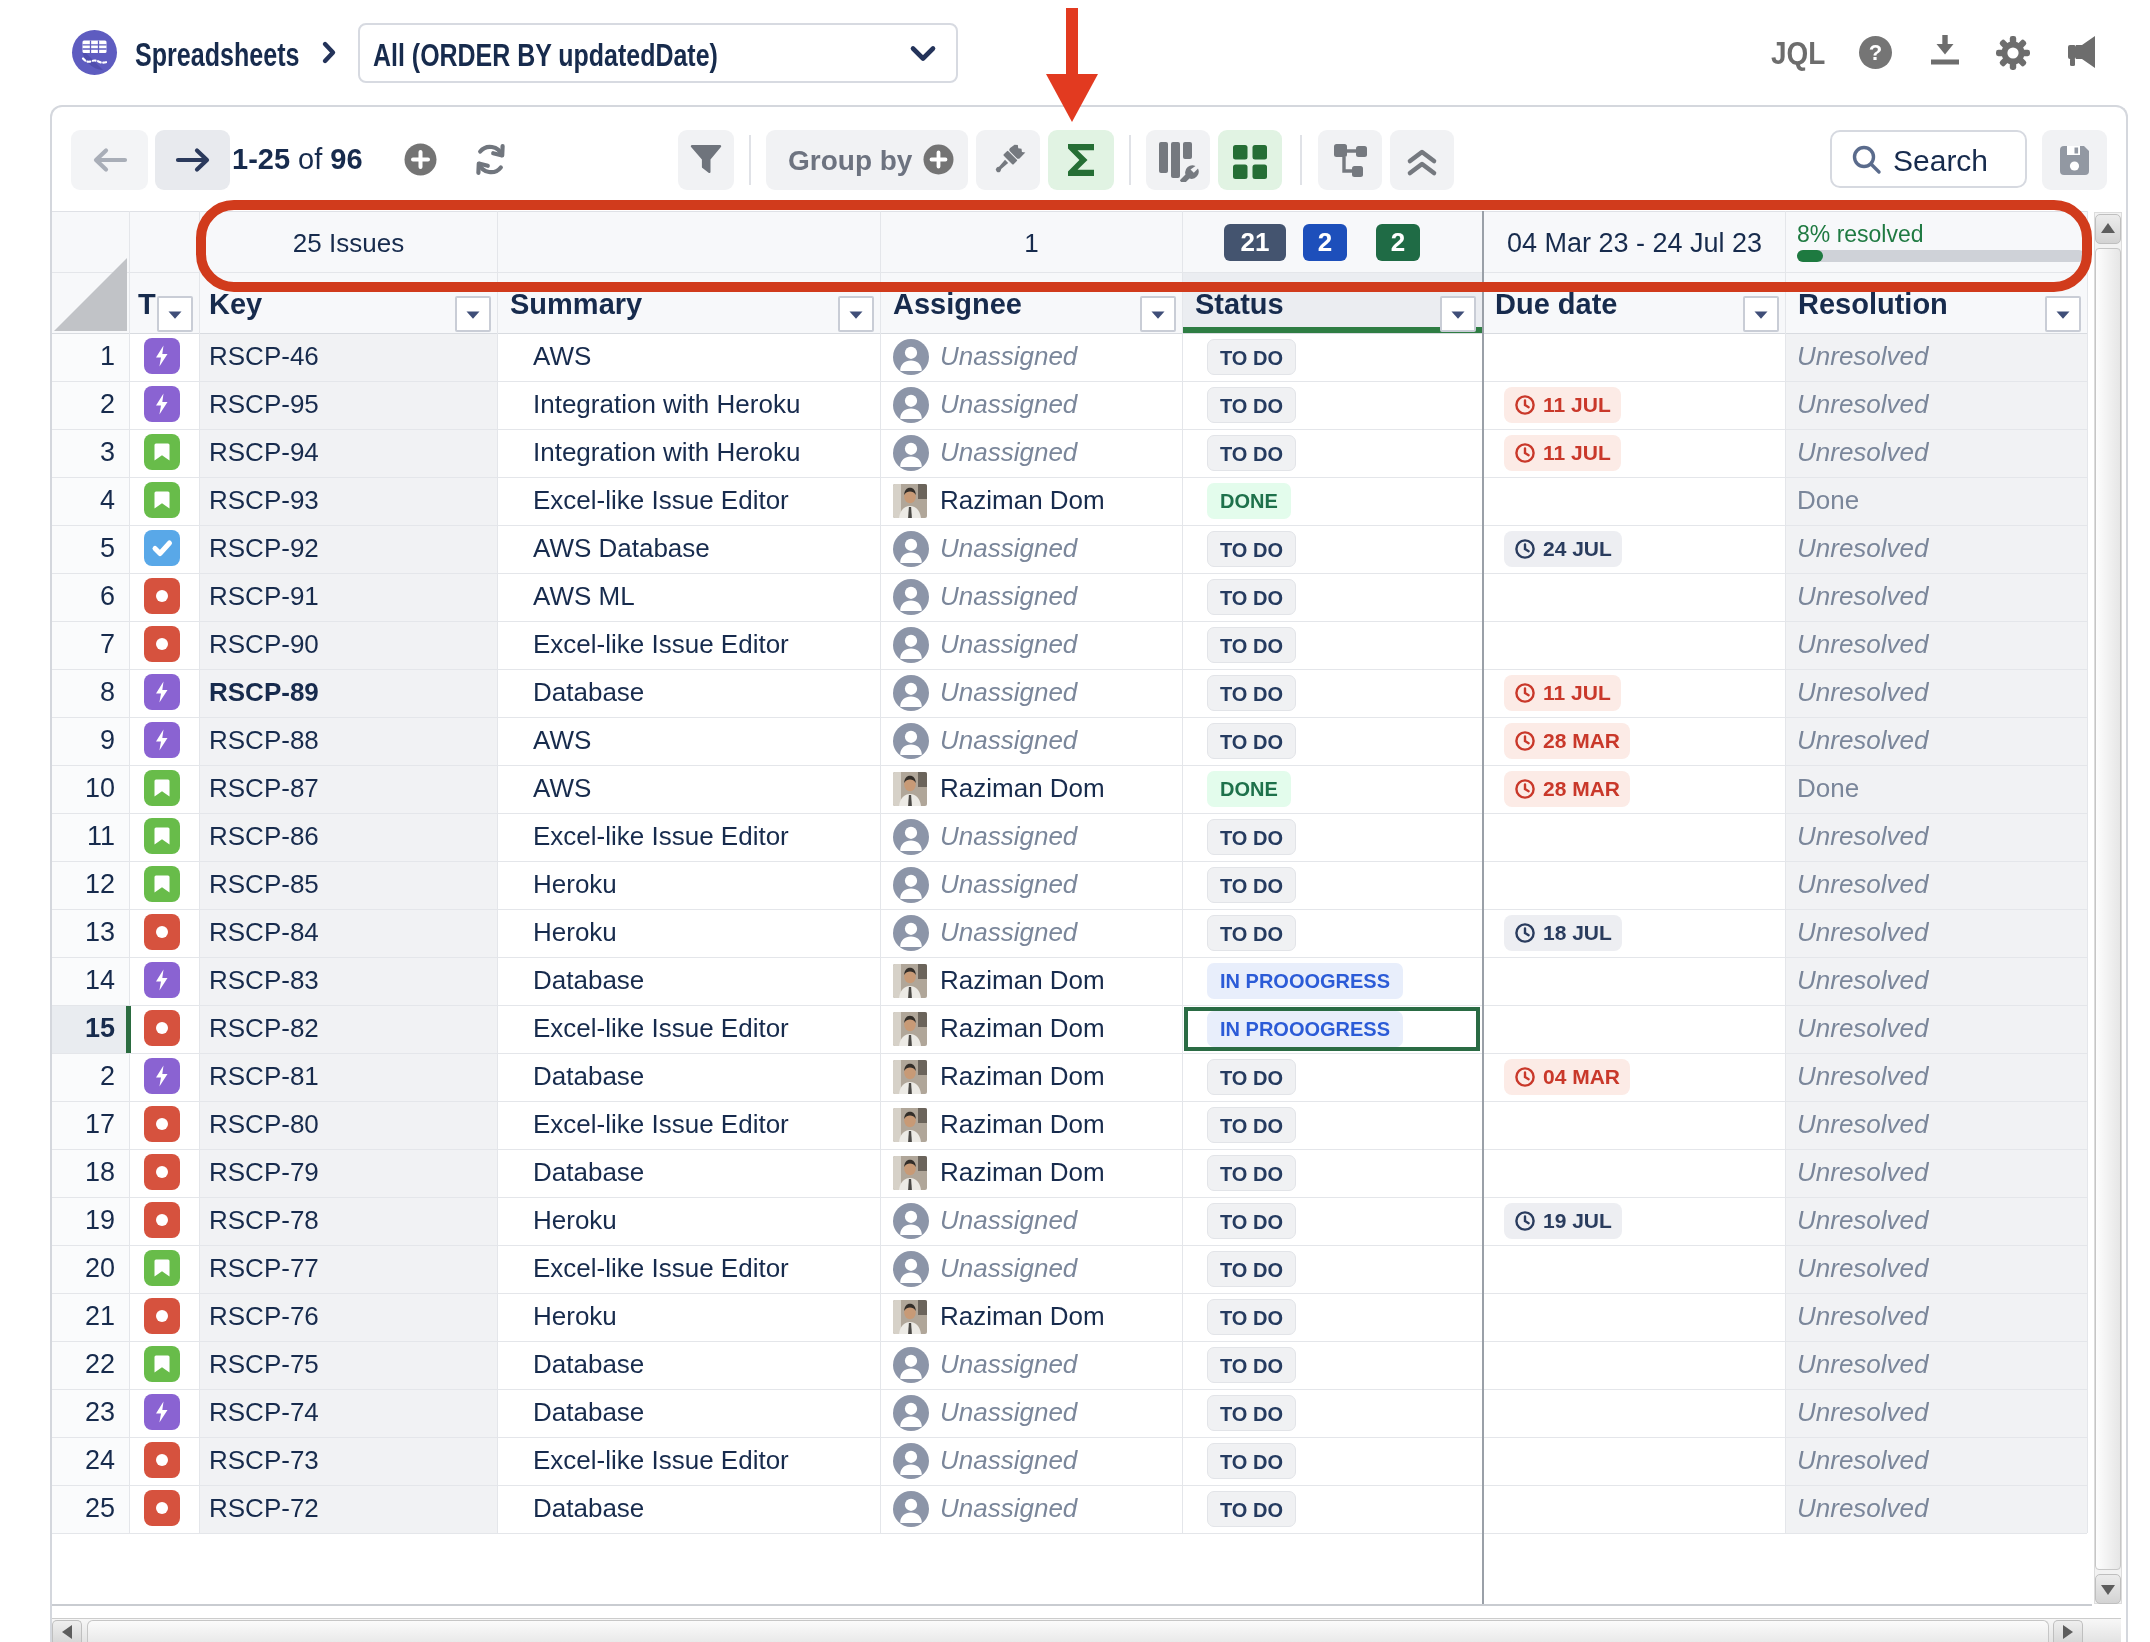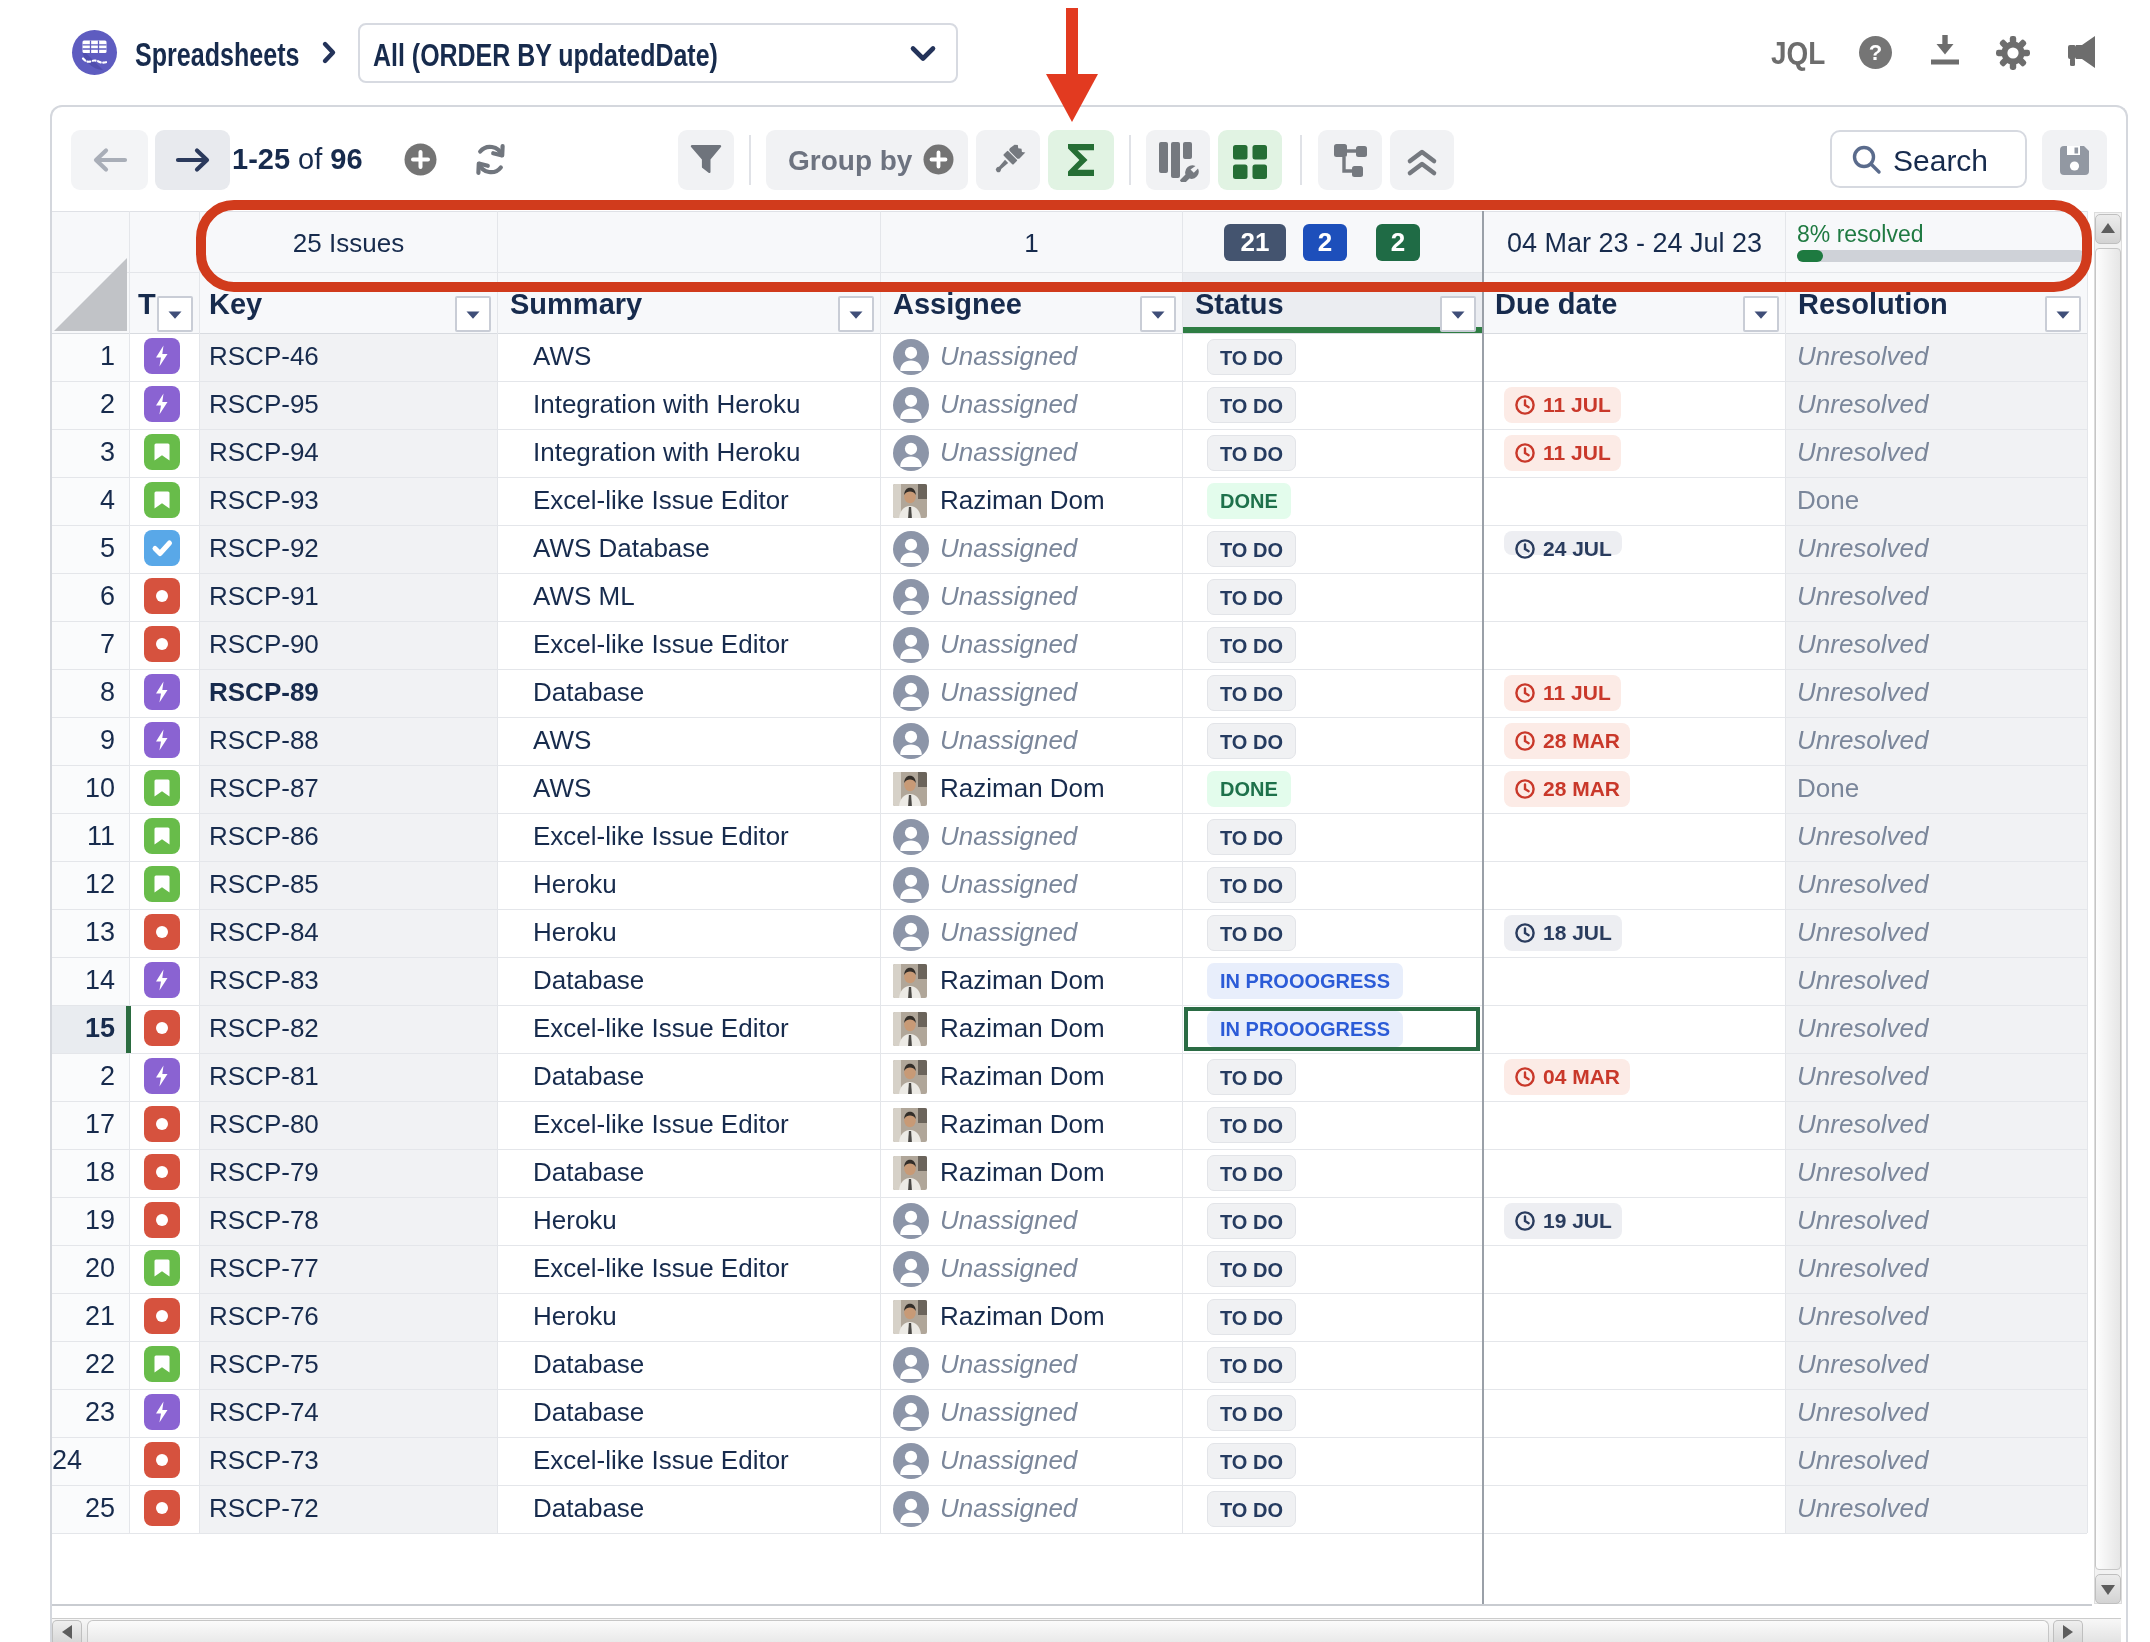--- a/index.html
+++ b/index.html
@@ -325,21 +325,21 @@
           </clipPath>
         </defs>
         <circle cx="18" cy="18" r="18" fill="#8c95a8"></circle>
         <g clip-path="url(#acv)">
           <circle cx="18" cy="13.8" r="6.1" fill="#fff"></circle>
           <path d="M18 21.5 c6.2 0 10.3 3.8 10.8 9.3 a1 1 0 0 1 -1 1.2 h-19.6 a1 1 0 0 1 -1 -1.2 c.5 -5.5 4.6 -9.3 10.8 -9.3 z" fill="#fff"></path>
         </g>
       </svg></div>
     <div class="abs" style="left:940px;top:533px;font-size:26px;font-style:italic;color:#7a869a;">Unassigned</div>
     <div class="abs" style="left:1207px;top:531px;height:36px;line-height:36px;padding:0 12px;border-radius:7px;background:#f0f1f3;border:1px solid #e2e4e8;font-size:20px;font-weight:bold;color:#253b60;">TO DO</div>
-    <div class="abs" style="left:1504px;top:531px;height:24px;line-height:36px;padding:0 10px;border-radius:8px;background:#edeef2;font-size:21px;font-weight:bold;color:#2a3c5e;white-space:nowrap;"><svg width="22" height="22" viewBox="0 0 22 22" style="vertical-align:-4px;margin-right:7px;">
+    <div class="abs" style="left:1504px;top:531px;height:36px;line-height:36px;padding:0 10px;border-radius:8px;background:#edeef2;font-size:21px;font-weight:bold;color:#2a3c5e;white-space:nowrap;"><svg width="22" height="22" viewBox="0 0 22 22" style="vertical-align:-4px;margin-right:7px;">
         <circle cx="11" cy="11" r="8.6" fill="none" stroke="#2a3c5e" stroke-width="2.4"></circle>
         <path d="M11 6.5 V11 l3.6 2.2" fill="none" stroke="#2a3c5e" stroke-width="2.4" stroke-linecap="round"></path>
       </svg>24 JUL</div>
     <div class="abs" style="left:1797px;top:533px;font-size:26px;font-style:italic;color:#7a869a;">Unresolved</div>
     <div class="abs nav" style="left:52px;top:581px;width:63px;text-align:right;font-size:27px;font-weight:normal;">6</div>
     <div style="position:absolute;left:144px;top:578px;width:36px;height:36px;border-radius:8px;background:#d6523e;"><svg width="36" height="36" viewBox="0 0 36 36">
         <circle cx="18" cy="18" r="6" fill="#fff"></circle>
       </svg></div>
     <div class="abs nav" style="left:209px;top:581px;font-size:26px;">RSCP-91</div>
     <div class="abs nav" style="left:533px;top:581px;font-size:26px;">AWS ML</div>
@@ -714,21 +714,21 @@
         </defs>
         <circle cx="18" cy="18" r="18" fill="#8c95a8"></circle>
         <g clip-path="url(#acv)">
           <circle cx="18" cy="13.8" r="6.1" fill="#fff"></circle>
           <path d="M18 21.5 c6.2 0 10.3 3.8 10.8 9.3 a1 1 0 0 1 -1 1.2 h-19.6 a1 1 0 0 1 -1 -1.2 c.5 -5.5 4.6 -9.3 10.8 -9.3 z" fill="#fff"></path>
         </g>
       </svg></div>
     <div class="abs" style="left:940px;top:1397px;font-size:26px;font-style:italic;color:#7a869a;">Unassigned</div>
     <div class="abs" style="left:1207px;top:1395px;height:36px;line-height:36px;padding:0 12px;border-radius:7px;background:#f0f1f3;border:1px solid #e2e4e8;font-size:20px;font-weight:bold;color:#253b60;">TO DO</div>
     <div class="abs" style="left:1797px;top:1397px;font-size:26px;font-style:italic;color:#7a869a;">Unresolved</div>
-    <div class="abs nav" style="left:52px;top:1445px;width:63px;font-size:27px;font-weight:normal;">24</div>
+    <div class="abs nav" style="left:52px;top:1445px;width:63px;text-align:right;font-size:27px;font-weight:normal;">24</div>
     <div style="position:absolute;left:144px;top:1442px;width:36px;height:36px;border-radius:8px;background:#d6523e;"><svg width="36" height="36" viewBox="0 0 36 36">
         <circle cx="18" cy="18" r="6" fill="#fff"></circle>
       </svg></div>
     <div class="abs nav" style="left:209px;top:1445px;font-size:26px;">RSCP-73</div>
     <div class="abs nav" style="left:533px;top:1445px;font-size:26px;">Excel-like Issue Editor</div>
     <div style="position:absolute;left:893px;top:1443px;width:36px;height:36px;"><svg width="36" height="36" viewBox="0 0 36 36">
         <defs>
           <clipPath id="acv">
             <circle cx="18" cy="18" r="18"></circle>
           </clipPath>

